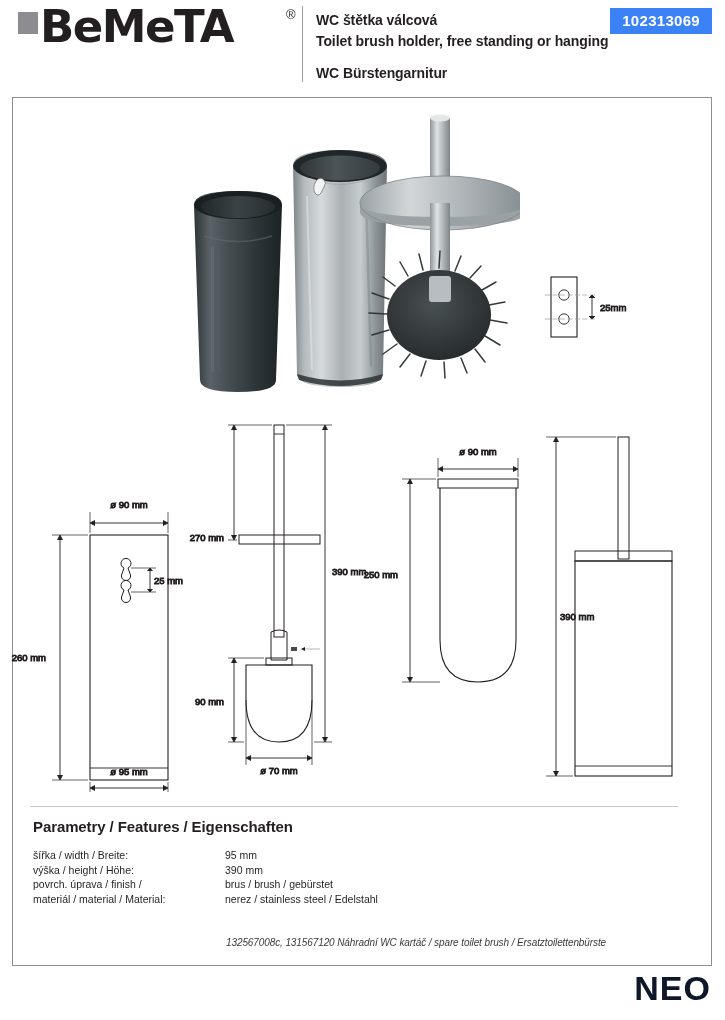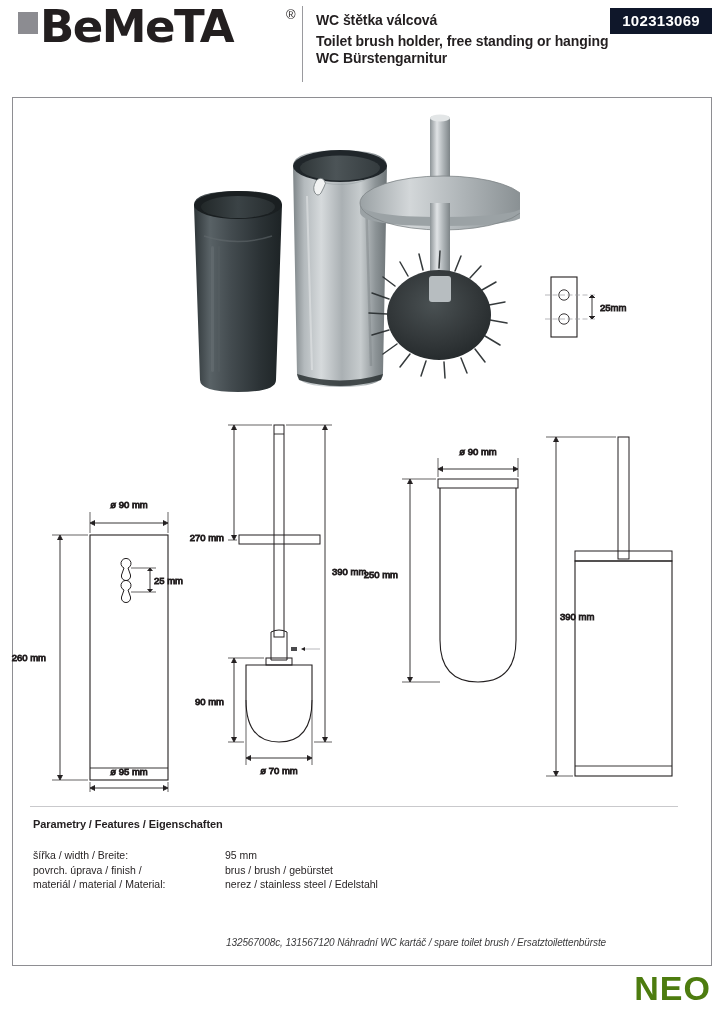--- a/index.html
+++ b/index.html
@@ -60,26 +60,26 @@
     position: absolute;
     left: 316px;
     font-size: 14px;
     font-weight: bold;
     color: #231f20;
     white-space: nowrap;
     letter-spacing: -0.1px;
   }
   #header-line-cs { top: 12px; }
   #header-line-en { top: 33px; }
-  #header-line-de { top: 50px; }
+  #header-line-de { top: 65px; }
 
   #code-badge {
     position: absolute;
     right: 13px; top: 8px;
-    background: #0f172a;
+    background: #3b82f6;
     color: #ffffff;
     font-size: 15px;
     font-weight: bold;
     letter-spacing: 0.3px;
     padding: 4px 12px 5px 12px;
   }
 
   
   #frame {
     position: absolute;
@@ -99,21 +99,21 @@
   
   #spec-divider {
     position: absolute;
     left: 30px; top: 806px;
     width: 648px; height: 1px;
     background: #c9c9cc;
   }
   #spec-title {
     position: absolute;
     left: 33px; top: 818px;
-    font-size: 11px;
+    font-size: 15px;
     font-weight: bold;
     letter-spacing: -0.1px;
   }
   #spec-table {
     position: absolute;
     left: 33px; top: 848px;
     width: 560px;
     border-collapse: collapse;
     font-size: 10.5px;
     color: #231f20;
@@ -130,21 +130,21 @@
     letter-spacing: -0.1px;
   }
 
   
   #brand-footer {
     position: absolute;
     right: 14px; bottom: 12px;
     font-size: 34px;
     font-weight: bold;
     letter-spacing: 1px;
-    color: #4d7c0f;
+    color: #0f172a;
   }
 </style>
 </head>
 <body>
 
 <div id="header">
 
   <div id="logo-block">
     <div id="logo-square"></div>
     <div id="logo-word">BeMeTA</div>
@@ -374,20 +374,24 @@
 <div id="spec-divider"></div>
 <div id="spec-title">Parametry / Features / Eigenschaften</div>
 
 <table id="spec-table">
   <tbody>
     <tr>
       <td class="k">šířka / width / Breite:</td>
       <td class="v">95 mm</td>
     </tr>
     <tr>
+      <td class="k">výška / height / Höhe:</td>
+      <td class="v">390 mm</td>
+    </tr>
+    <tr>
       <td class="k">povrch. úprava / finish /</td>
       <td class="v">brus / brush / gebürstet</td>
     </tr>
     <tr>
       <td class="k">materiál / material / Material:</td>
       <td class="v">nerez / stainless steel / Edelstahl</td>
     </tr>
   </tbody>
 </table>
 

